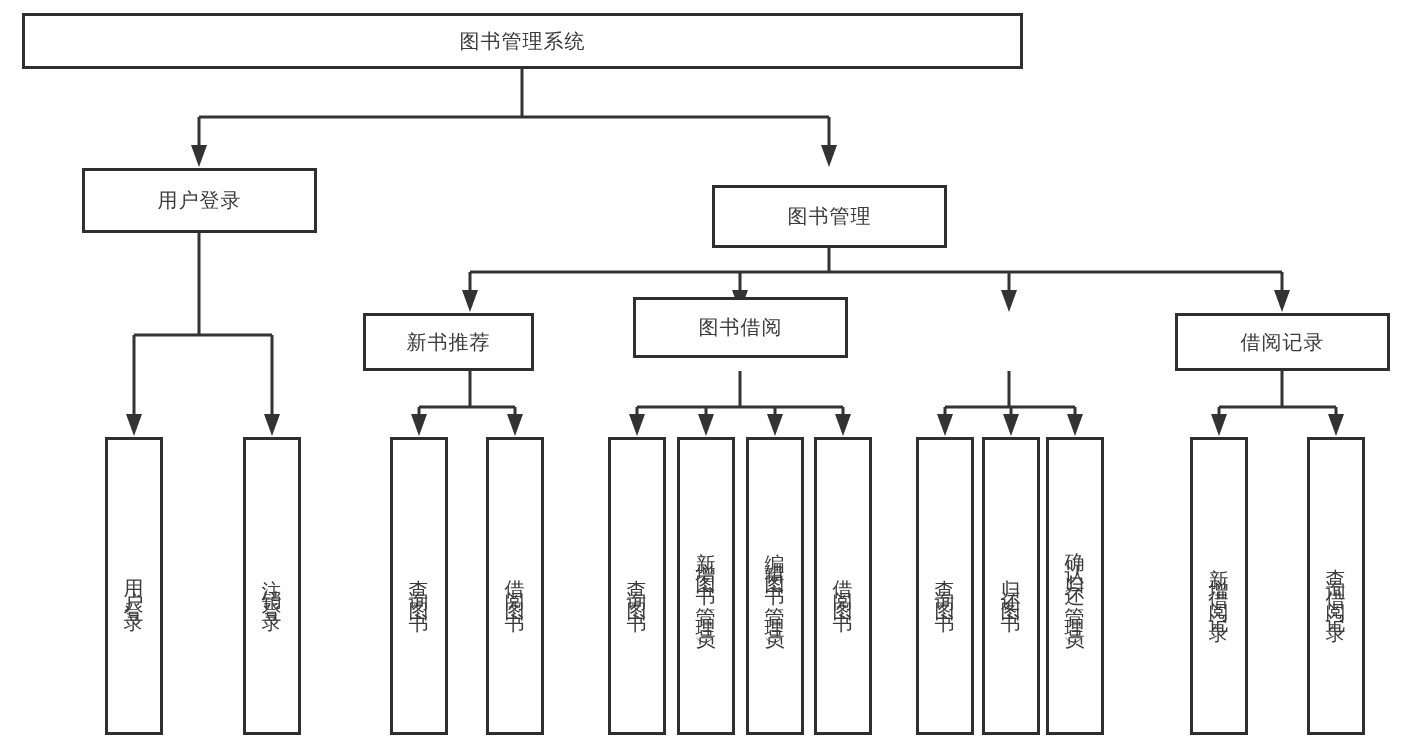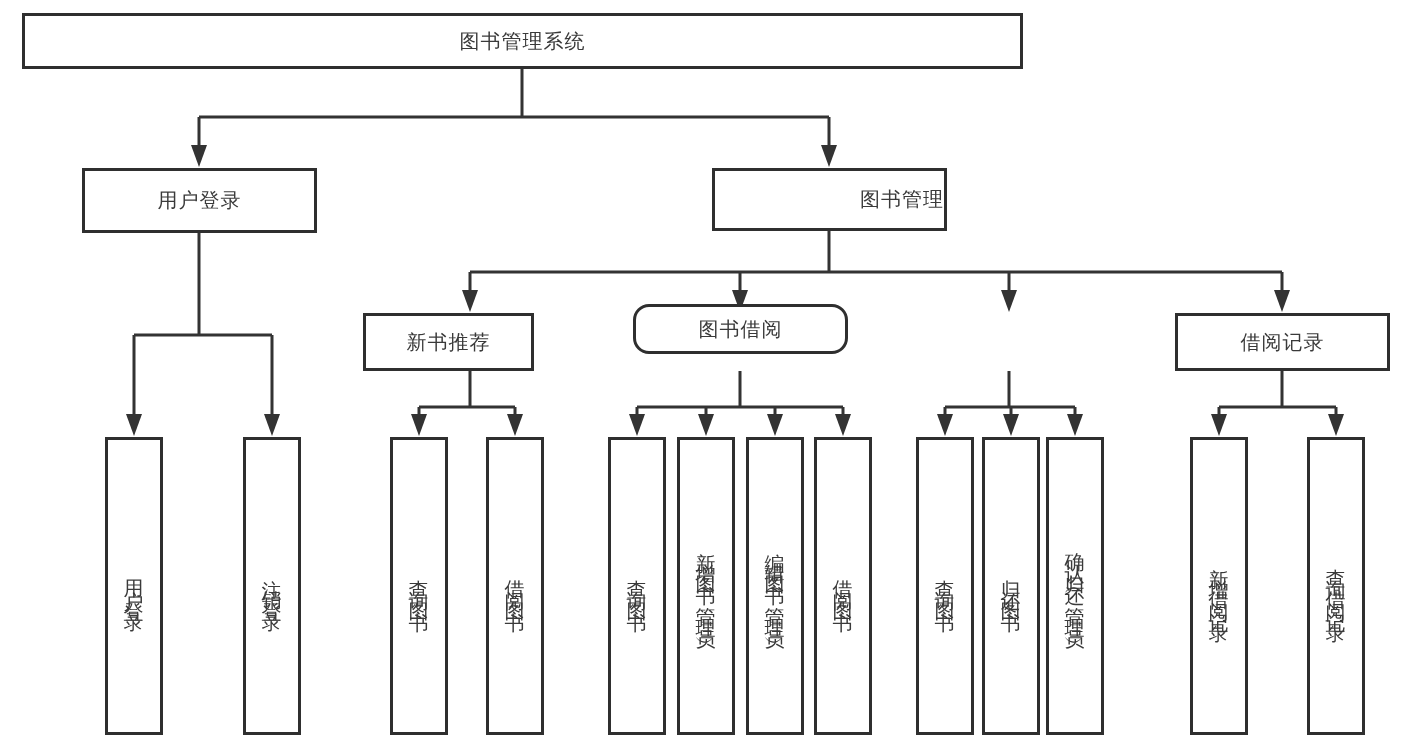--- a/index.html
+++ b/index.html
@@ -87,28 +87,28 @@
     </g>
   </svg>
 
   <div class="node h" style="left:22px; top:13px; width:1001px; height:56px;">
     <span class="label">图书管理系统</span>
   </div>
 
   <div class="node h" style="left:82px; top:168px; width:235px; height:65px;">
     <span class="label">用户登录</span>
   </div>
-  <div class="node h" style="left:712px; top:168px; width:235px; height:63px;justify-content:flex-end;">
+  <div class="node h" style="left:712px; top:185px; width:235px; height:63px;">
     <span class="label">图书管理</span>
   </div>
 
   <div class="node h" style="left:363px; top:313px; width:171px; height:58px;">
     <span class="label">新书推荐</span>
   </div>
-  <div class="node h" style="left:633px; top:304px; width:215px; height:50px;border-radius:16px;">
+  <div class="node h" style="left:633px; top:297px; width:215px; height:61px;">
     <span class="label">图书借阅</span>
   </div>
   <div class="node h" style="left:1175px; top:313px; width:215px; height:58px;">
     <span class="label">借阅记录</span>
   </div>
 
   <div class="node v" style="left:105px; top:437px; width:58px; height:298px;">
     <span class="vtext">用户登录</span>
   </div>
   <div class="node v" style="left:243px; top:437px; width:58px; height:298px;">

